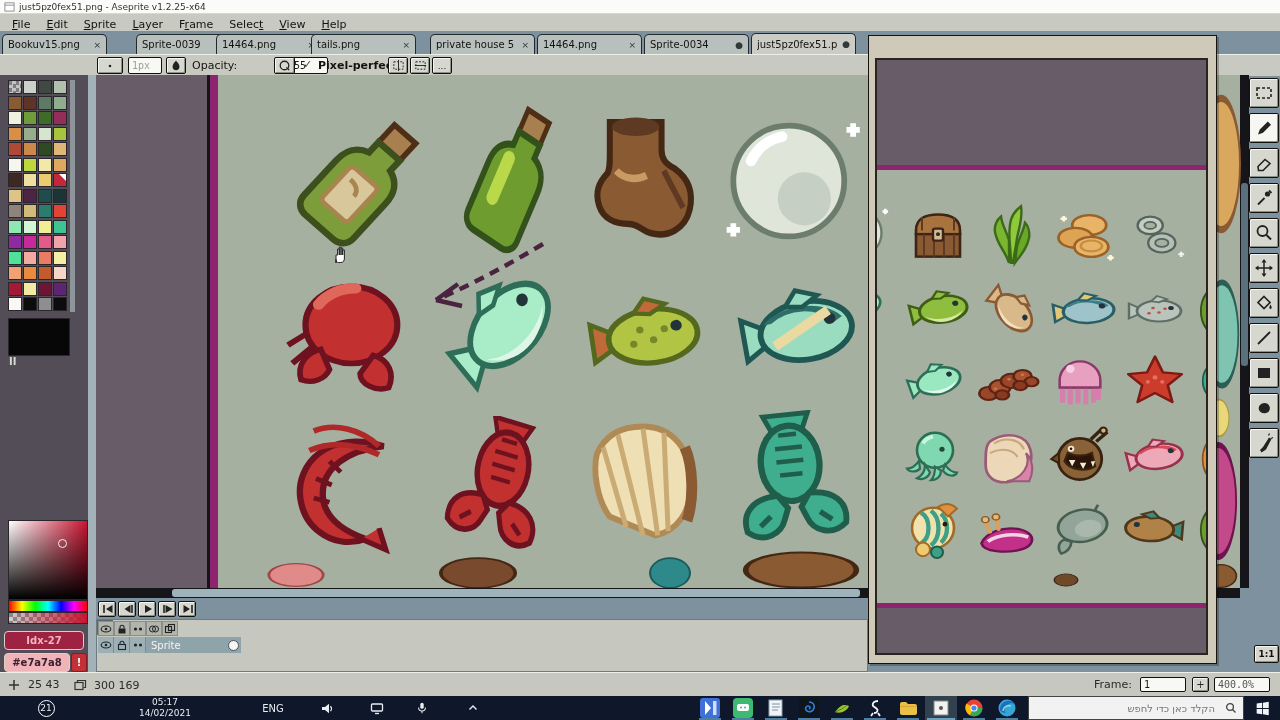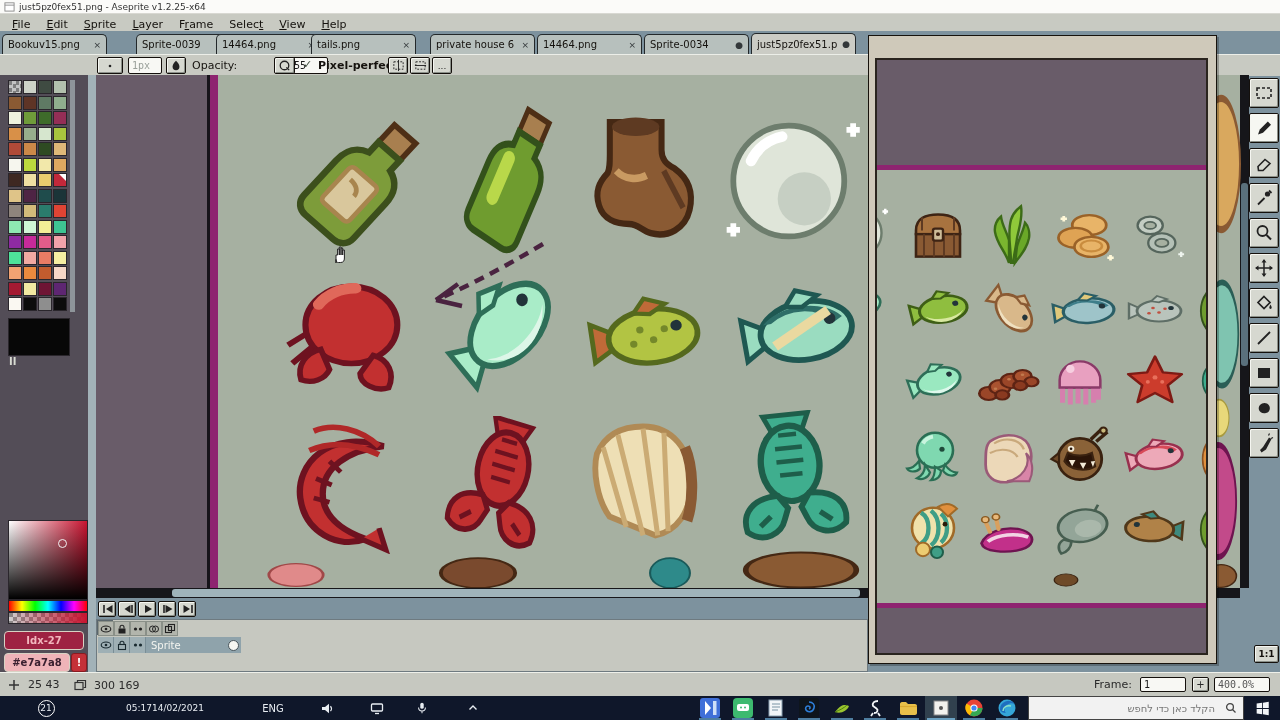--- a/index.html
+++ b/index.html
@@ -112,21 +112,21 @@
       </div><div class="tab" style="left: 109px; margin-left: 27px;">
         <span class="tab-label">Sprite-0039</span>
         <span class="closer">●</span>
       </div><div class="tab" style="left: 216px;">
         <span class="tab-label">14464.png</span>
         <span class="closer">×</span>
       </div><div class="tab" style="left: 311px;">
         <span class="tab-label">tails.png</span>
         <span class="closer">×</span>
       </div><div class="tab" style="left: 430px;">
-        <span class="tab-label">private house 6</span>
+        <span class="tab-label">private house 5</span>
         <span class="closer">×</span>
       </div><div class="tab" style="left: 537px;">
         <span class="tab-label">14464.png</span>
         <span class="closer">×</span>
       </div><div class="tab" style="left: 644px;">
         <span class="tab-label">Sprite-0034</span>
         <span class="closer">●</span>
       </div><div class="tab active" style="left: 751px;">
         <span class="tab-label">just5pz0fex51.p</span>
         <span class="closer">●</span>
@@ -889,21 +889,21 @@
           </svg>
         </div>
       </div>
   </div>
 </div>
 
 <div class="abs" id="taskbar">
   <div class="tray" style="left:34px;width:24px">
     <span style="border:1px solid #fff;border-radius:50%;width:15px;height:15px;font-size:9px;line-height:15px;text-align:center">21</span>
   </div>
-  <div class="tray" style="left:100px;width:130px;flex-direction:row;font-size:9px;line-height:11px">
+  <div class="tray" style="left:100px;width:130px;flex-direction:column;font-size:9px;line-height:11px">
     <span>05:17</span>
     <span>14/02/2021</span>
   </div>
   <div class="tray" style="left:256px;width:34px;font-size:10px">ENG</div>
   <div class="tray" style="left:316px;width:22px">
       <svg width="14" height="13" viewBox="0 0 14 13">
         <path d="M2 5 h3 l4-3.2 v9.4 L5 8 H2 z" fill="#e8edf2"></path>
         <path d="M10.5 4 a4 4 0 0 1 0 5" stroke="#e8edf2" fill="none" stroke-width="1.2"></path>
       </svg>
     </div>

